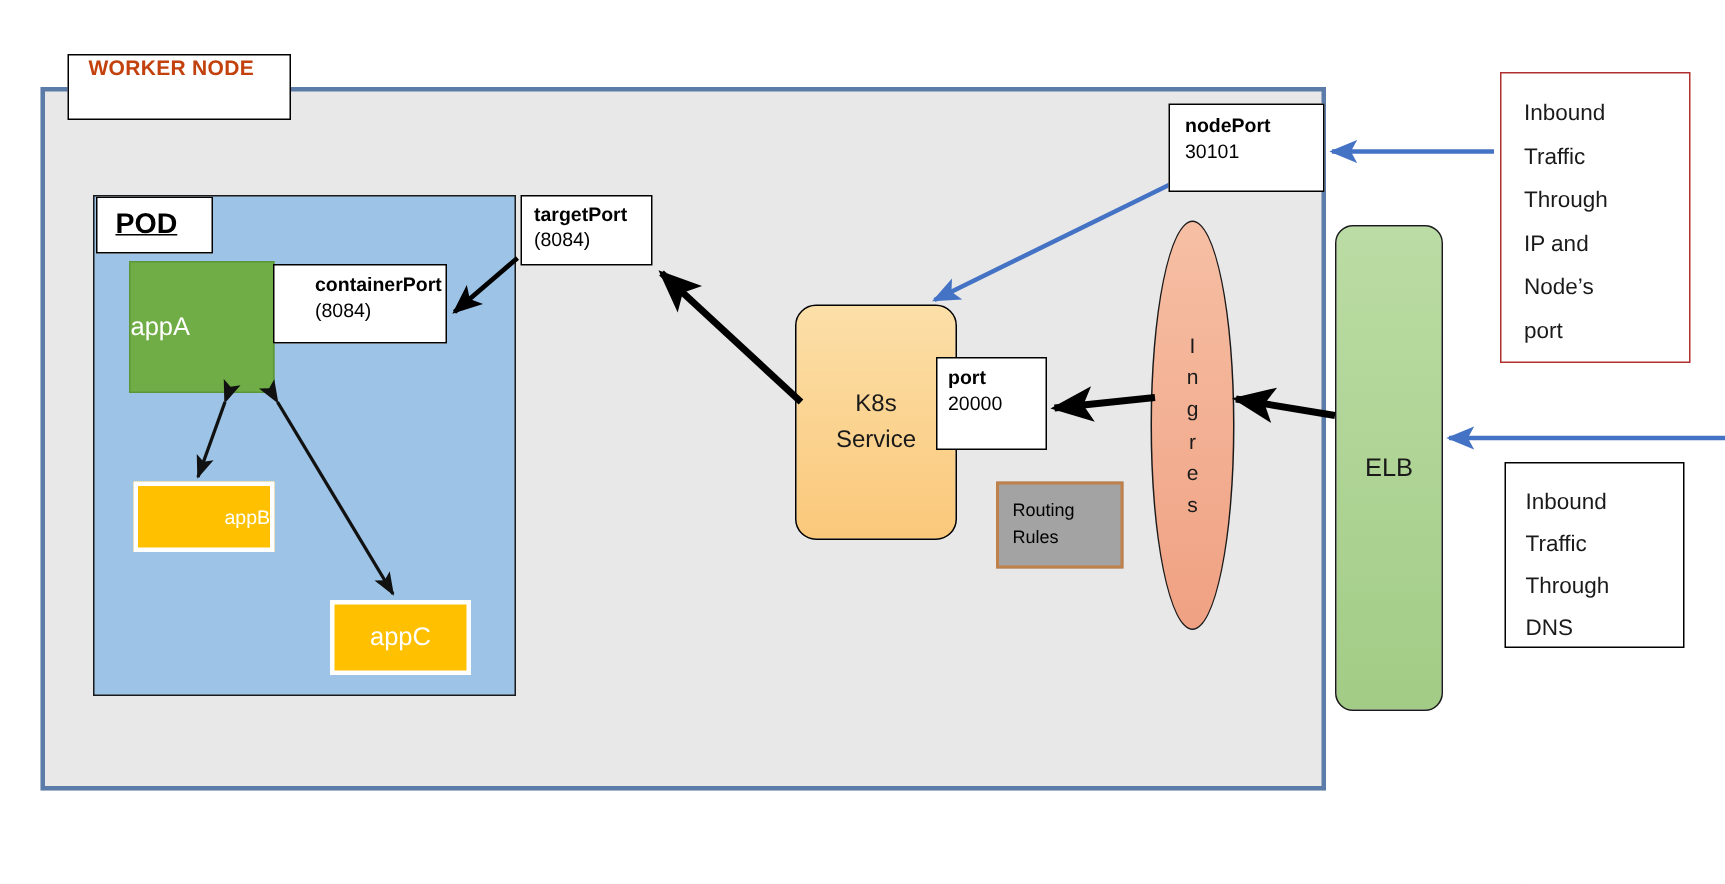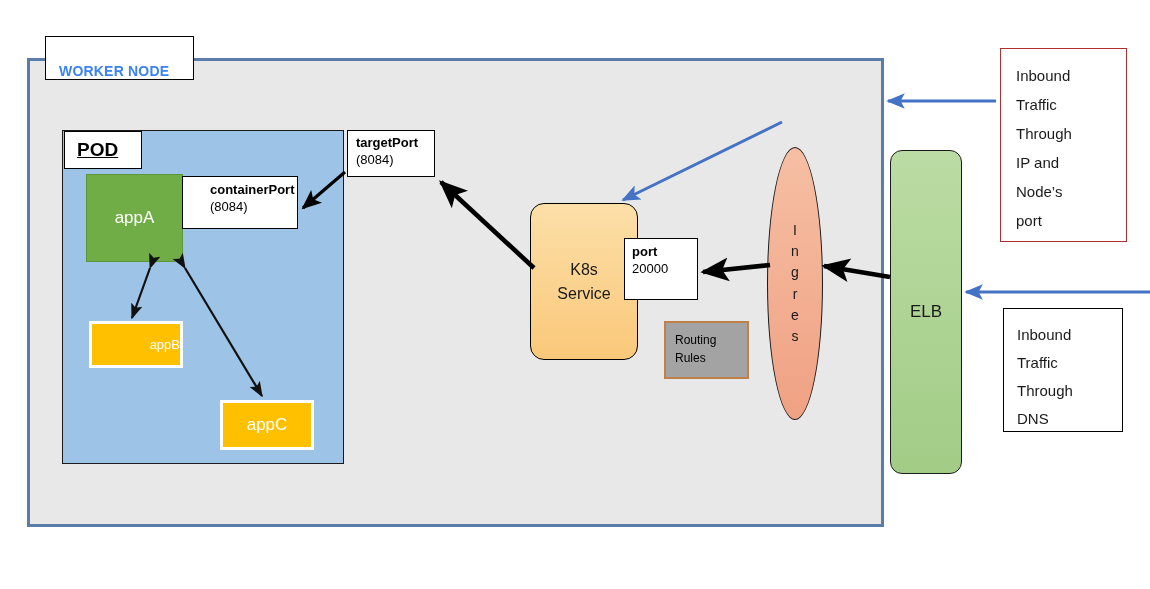--- a/index.html
+++ b/index.html
@@ -25,26 +25,26 @@
     left: 27px; top: 58px;
     width: 857px; height: 469px;
     background: #E8E8E8;
     border: 3px solid #5B7BA8;
   }
   #worker-node-label {
     left: 45px; top: 36px;
     width: 149px; height: 44px;
     background: #ffffff;
     border: 1px solid #000000;
-    display: flex; align-items: flex-end;
+    display: flex; align-items: flex-start;
     padding-left: 13px;
     font-size: 14px;
     font-weight: bold;
     letter-spacing: 0.2px;
-    color: #3b82f6;
+    color: #c2410c;
     z-index: 30;
   }
 
   
   #pod-box {
     left: 62px; top: 130px;
     width: 282px; height: 334px;
     background: #9DC3E6;
     border: 1px solid #1a1a1a;
   }
@@ -61,21 +61,21 @@
     z-index: 25;
     text-decoration: underline;
   }
 
   
   #app-a {
     left: 86px; top: 174px;
     width: 97px; height: 88px;
     background: #70AD47;
     border: 1px solid #5d9639;
-    display: flex; align-items: center; justify-content: center;
+    display: flex; align-items: center; 
     color: #ffffff;
     font-size: 17px;
     z-index: 8;
   }
   #app-b {
     left: 89px; top: 321px;
     width: 94px; height: 47px;
     background: #FFC000;
     border: 3px solid #ffffff;
     display: flex; align-items: center; justify-content: flex-end;
@@ -261,20 +261,24 @@
     <span class="letter">g</span>
     <span class="letter">r</span>
     <span class="letter">e</span>
     <span class="letter">s</span>
   </div>
 
   <div class="abs" id="elb">
     <span>ELB</span>
   </div>
 
+  <div class="abs" id="node-port-box" style="left:779px; top:69px; width:104px; height:59px; background:#ffffff; border:1px solid #000000; padding:6px 0 0 10px; z-index:22;">
+    <div class="callout-title">nodePort</div>
+    <div class="callout-sub">30101</div>
+  </div>
 
   <div class="abs" id="inbound-ip-box">
     <div class="note-line">Inbound</div>
     <div class="note-line">Traffic</div>
     <div class="note-line">Through</div>
     <div class="note-line">IP and</div>
     <div class="note-line">Node’s</div>
     <div class="note-line">port</div>
   </div>
 

